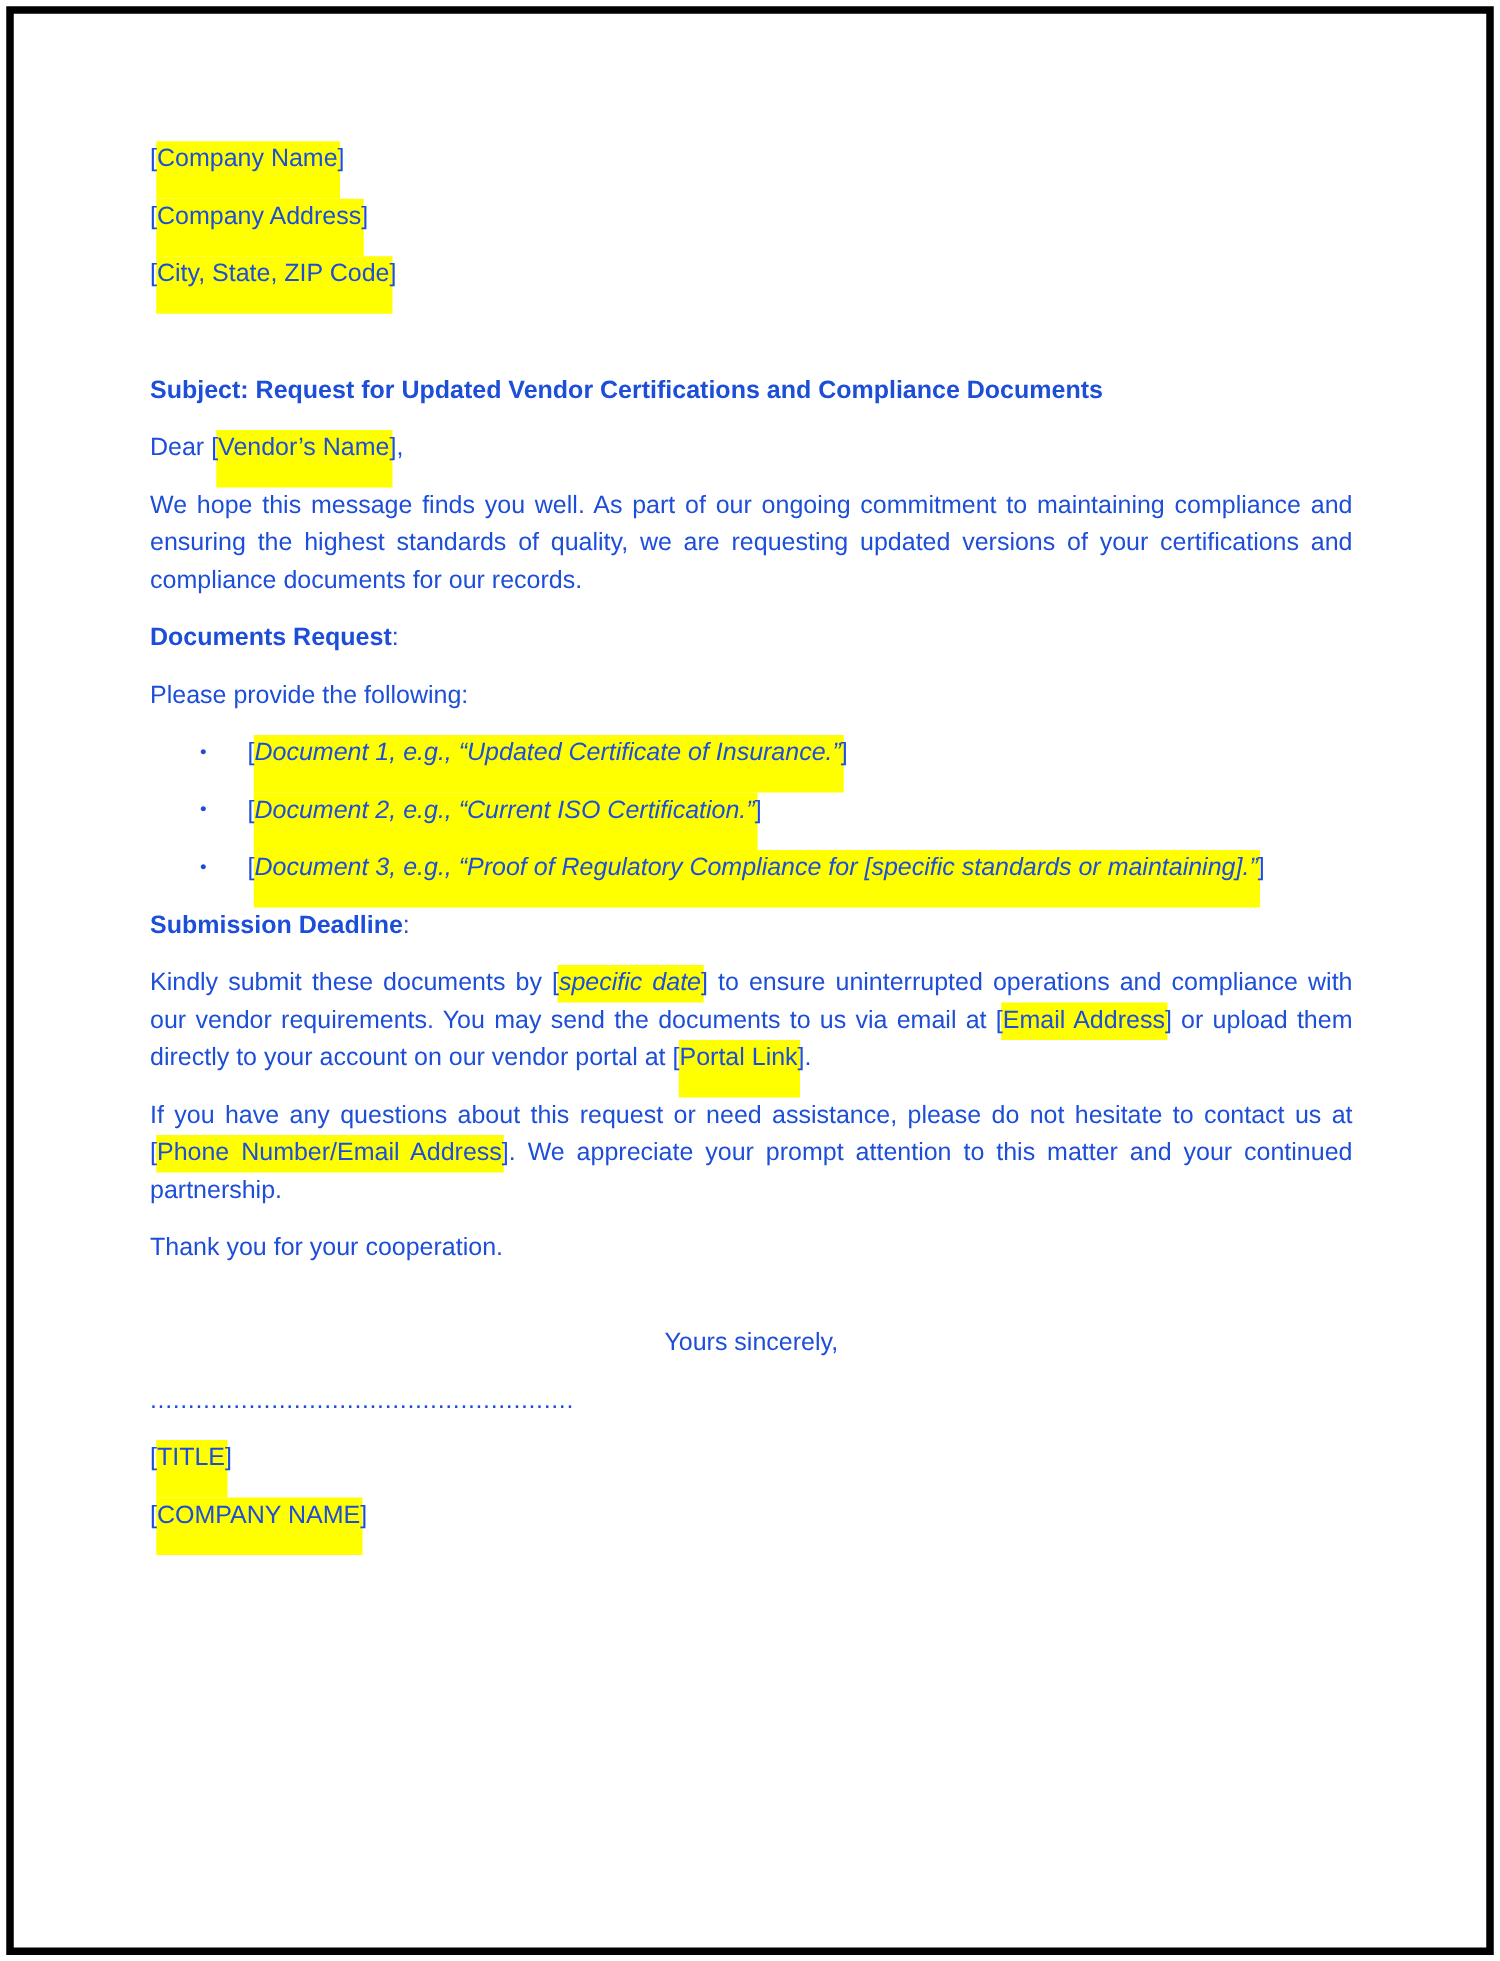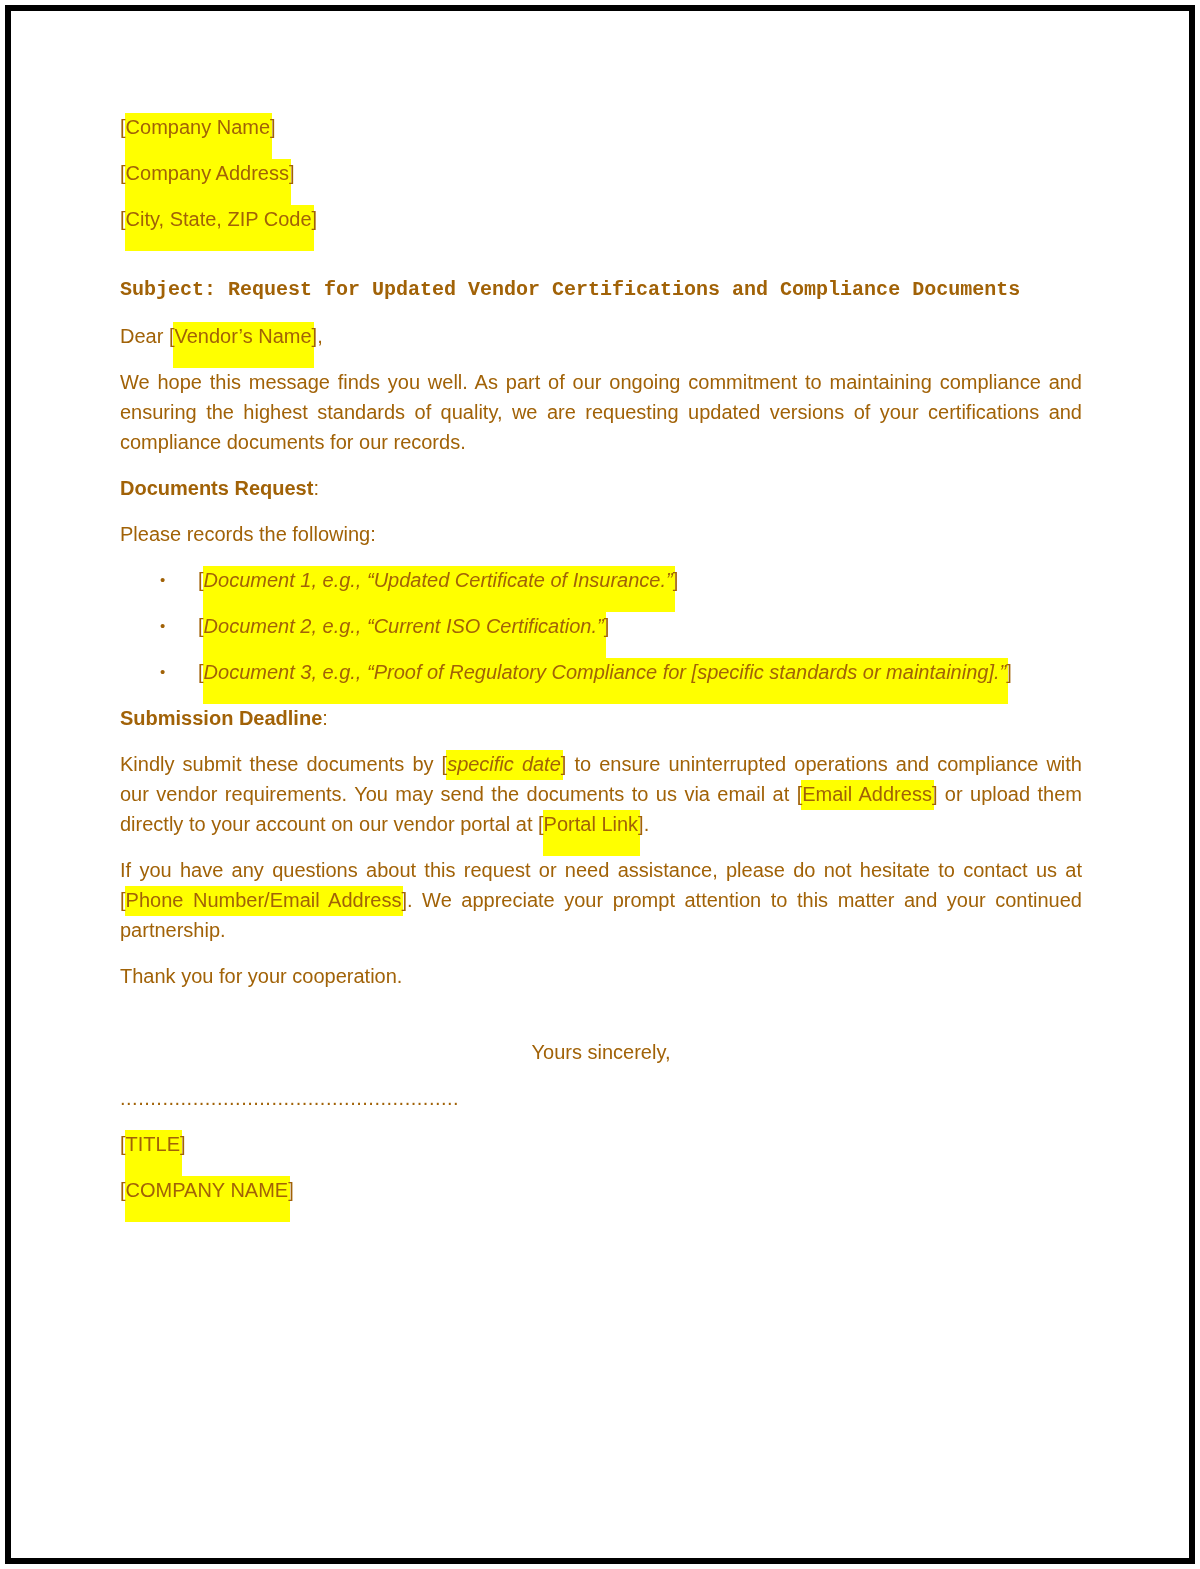--- a/index.html
+++ b/index.html
@@ -5,41 +5,41 @@
   * { box-sizing: border-box; }
   html, body { margin: 0; padding: 0; background: #ffffff; }
   .page {
     position: relative;
     width: 1200px;
     height: 1569px;
     background: #ffffff;
     z-index: 0;
     overflow: hidden;
     font-family: "Liberation Sans", "DejaVu Sans", sans-serif;
-    color: #a16207;
+    color: #1d4ed8;
   }
   .page-border {
     position: absolute;
     inset: 5px;
     border: 6px solid #000000;
     pointer-events: none;
   }
   .content {
     position: absolute;
     left: 120px;
     top: 112px;
     width: 962px;
     font-size: 20px;
     line-height: 30px;
   }
   .p { margin: 0 0 16px 0; }
   .justify { text-align: justify; }
   .bold { font-weight: bold; }
   .italic { font-style: italic; }
-  .subject { margin-top: 41px; font-family: Liberation Mono, monospace; }
+  .subject { margin-top: 63px; }
   .gap-before { margin-top: 46px; text-align: center; }
   .dots { letter-spacing: 0.5px; }
 
   
   .hl { position: relative; }
   .hl::after {
     content: "";
     position: absolute;
     left: -1px;
     right: -2px;
@@ -75,21 +75,21 @@
     <p class="p"><span>[</span><span class="hl">City, State, ZIP Code</span><span>]</span></p>
 
     <p class="p subject"><span class="bold">Subject:</span><span class="bold"> Request for Updated Vendor Certifications and Compliance Documents</span></p>
 
     <p class="p"><span>Dear [</span><span class="hl">Vendor’s Name</span><span>],</span></p>
 
     <p class="p justify">We hope this message finds you well. As part of our ongoing commitment to maintaining compliance and ensuring the highest standards of quality, we are requesting updated versions of your certifications and compliance documents for our records.</p>
 
     <p class="p"><span class="bold">Documents Request</span><span>:</span></p>
 
-    <p class="p">Please records the following:</p>
+    <p class="p">Please provide the following:</p>
 
     <ul class="bullets">
       <li><span class="bullet-marker">•</span><span>[</span><span class="hl italic">Document 1, e.g., “Updated Certificate of Insurance.”</span><span>]</span></li>
       <li><span class="bullet-marker">•</span><span>[</span><span class="hl italic">Document 2, e.g., “Current ISO Certification.”</span><span>]</span></li>
       <li><span class="bullet-marker">•</span><span>[</span><span class="hl italic">Document 3, e.g., “Proof of Regulatory Compliance for [specific standards or maintaining].”</span><span>]</span></li>
     </ul>
 
     <p class="p"><span class="bold">Submission Deadline</span><span>:</span></p>
 
     <p class="p justify"><span>Kindly submit these documents by [</span><span class="hl hl-line italic">specific date</span><span>] to ensure uninterrupted operations and compliance with our vendor requirements. You may send the documents to us via email at [</span><span class="hl hl-line">Email Address</span><span>] or upload them directly to your account on our vendor portal at [</span><span class="hl">Portal Link</span><span>].</span></p>

